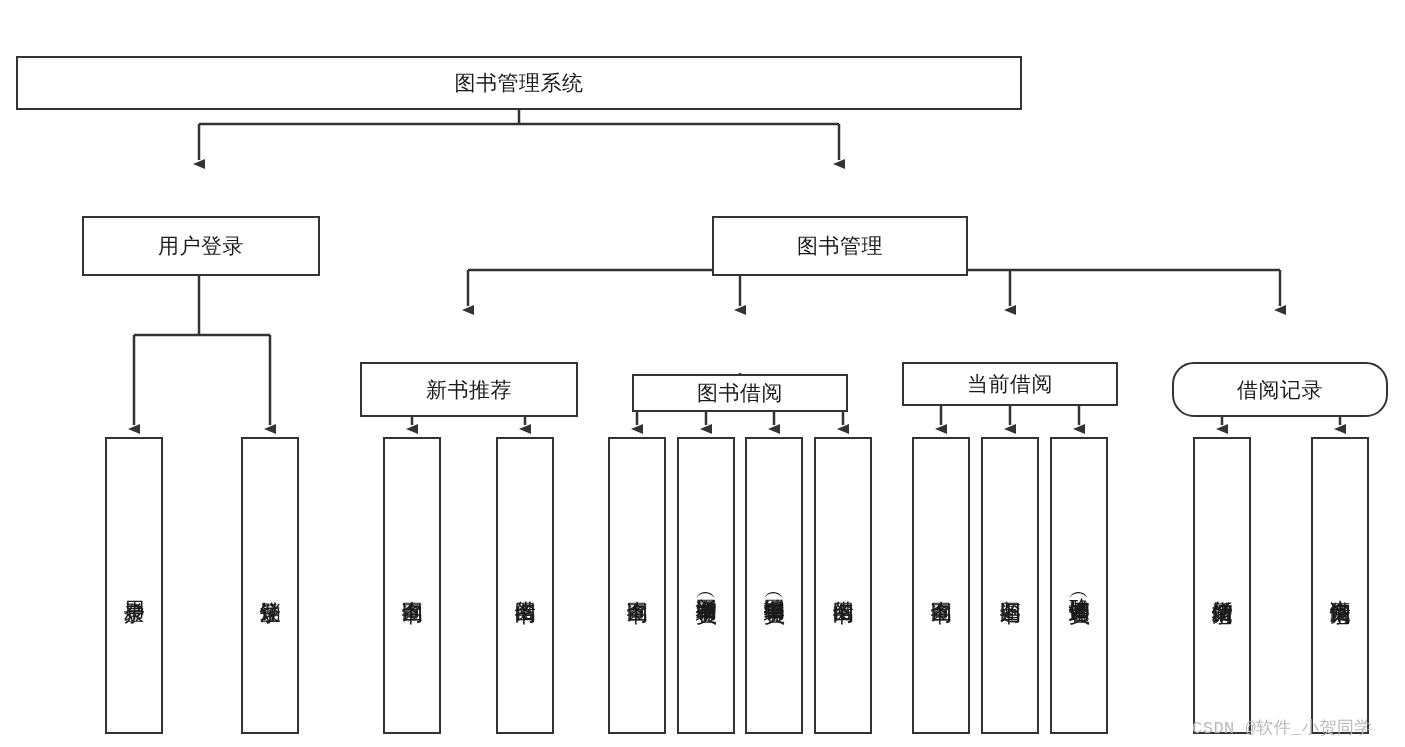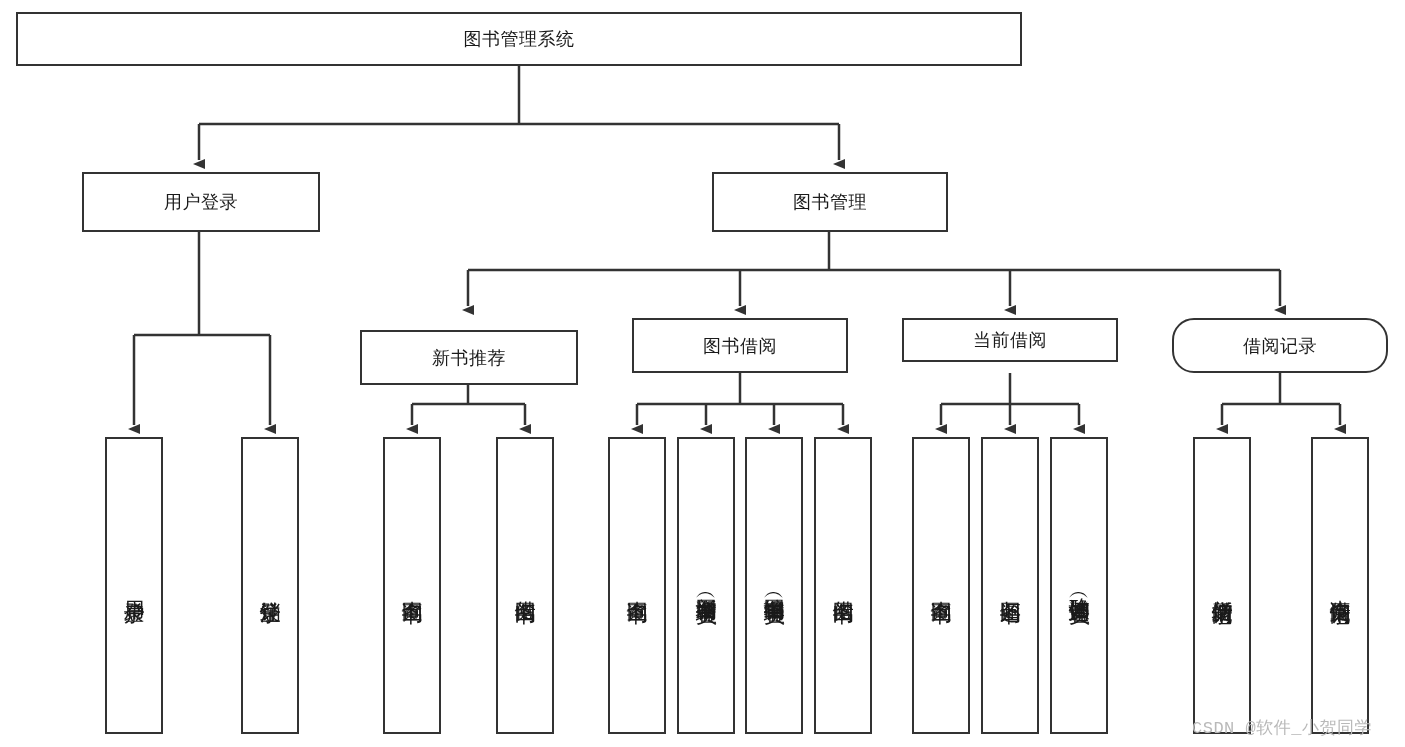--- a/index.html
+++ b/index.html
@@ -29,22 +29,23 @@
     position: absolute;
     box-sizing: border-box;
     border: 2px solid #333333;
     background: #ffffff;
     display: flex;
     align-items: center;
     justify-content: center;
     color: #1a1a1a;
   }
   .node.horiz {
-    font-size: 18px;
+    font-size: 21px;
     letter-spacing: 0.5px;
+    margin-top: 44px;
   }
   .node.vert {
     writing-mode: vertical-rl;
     text-orientation: upright;
     font-size: 21px;
     padding: 6px 0;
     align-items: center;
     justify-content: center;
     line-height: 1.08;
     letter-spacing: 1px;
@@ -115,24 +116,24 @@
       <path d="M1280,373 L1280,404"></path>
       <path d="M1222,404 L1340,404"></path>
       <path d="M1222,404 L1222,425" marker-end="url(#arrow)"></path>
       <path d="M1340,404 L1340,425" marker-end="url(#arrow)"></path>
     </g>
   </svg>
 
   <div class="node horiz" style="left:16px; top:12px; width:1006px; height:54px;">图书管理系统</div>
 
   <div class="node horiz" style="left:82px; top:172px; width:238px; height:60px;">用户登录</div>
-  <div class="node horiz" style="left:712px; top:172px; width:236px; height:60px;">图书管理</div>
+  <div class="node horiz" style="left:712px; top:172px; width:256px; height:60px;">图书管理</div>
 
-  <div class="node horiz" style="left:360px; top:330px; width:218px; height:55px;">新书推荐</div>
-  <div class="node horiz" style="left:632px; top:318px; width:216px; height:55px;">图书借阅</div>
+  <div class="node horiz" style="left:360px; top:318px; width:218px; height:55px;">新书推荐</div>
+  <div class="node horiz" style="left:632px; top:330px; width:216px; height:38px;">图书借阅</div>
   <div class="node horiz" style="left:902px; top:318px; width:216px; height:44px;">当前借阅</div>
   <div class="node horiz" style="left:1172px; top:318px; width:216px; height:55px;border-radius:22px;">借阅记录</div>
 
   <div class="node vert" style="left:105px; top:437px; width:58px; height:297px;">
     <span class="vtext">用户登录</span>
   </div>
   <div class="node vert" style="left:241px; top:437px; width:58px; height:297px;">
     <span class="vtext">注销登录</span>
   </div>
 

